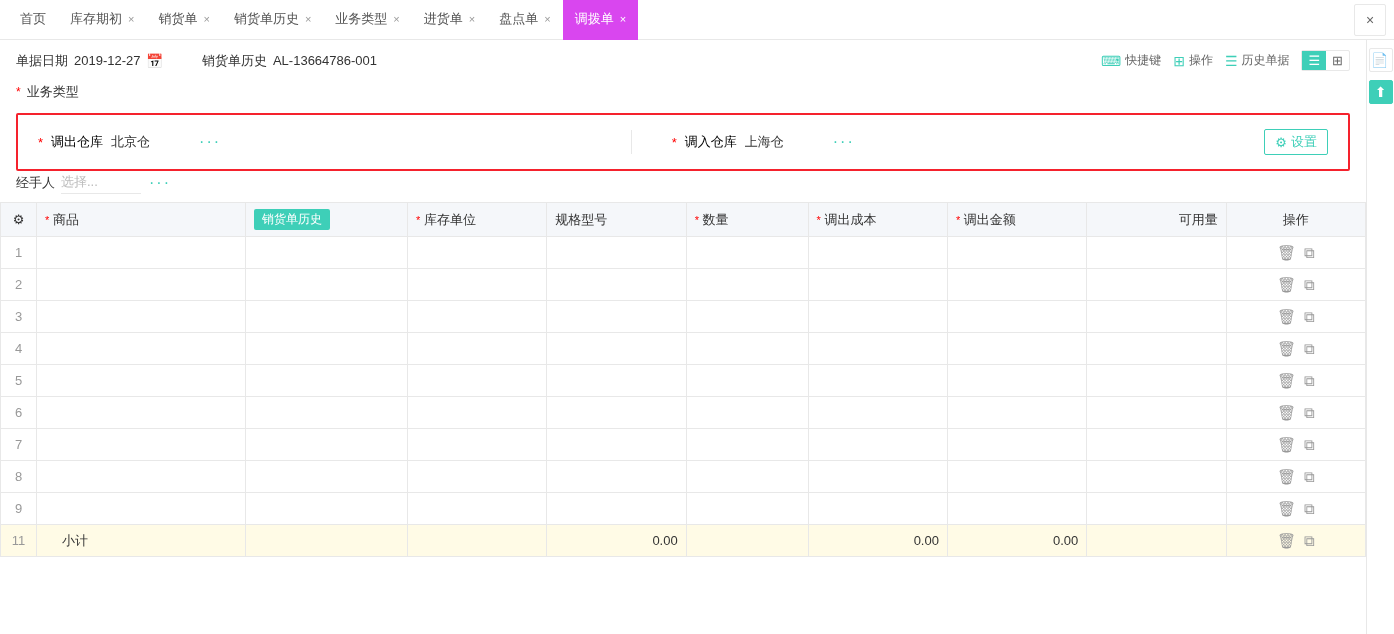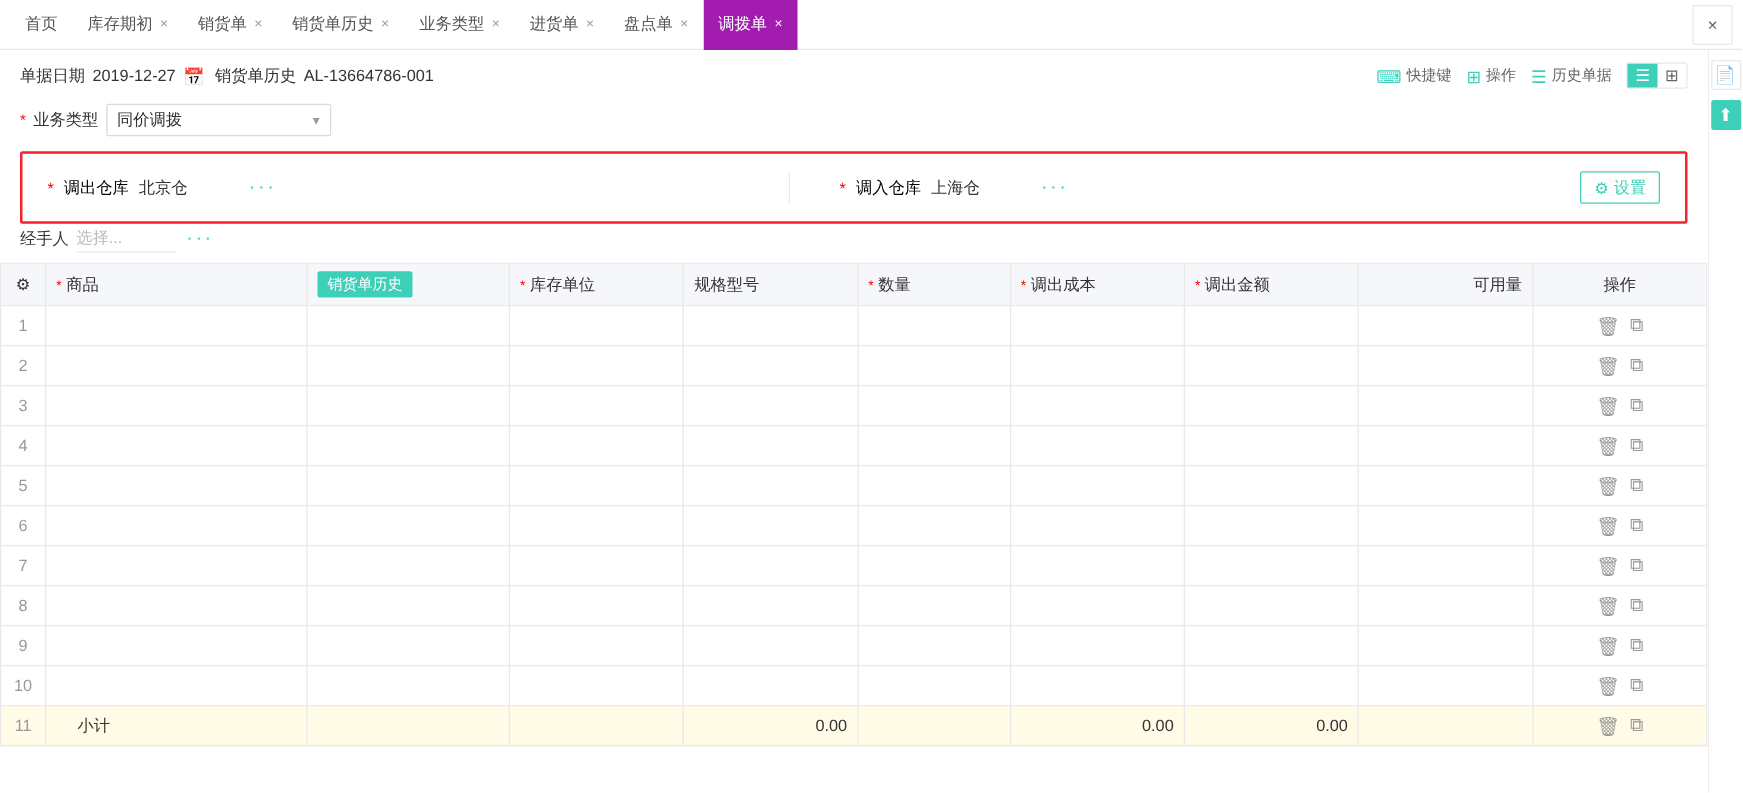--- a/index.html
+++ b/index.html
@@ -20,21 +20,21 @@
       padding: 16px 12px;
       height: 40px;
       cursor: pointer;
       color: #555;
       font-size: 13px;
       border-bottom: 2px solid transparent;
       white-space: nowrap;
     }
     .tab-item.active {
       color: #fff;
-      background: #a21caf;
+      background: #d946ef;
       border-radius: 0;
     }
     .tab-item .tab-close {
       margin-left: 6px;
       color: #999;
       font-size: 11px;
       cursor: pointer;
     }
     .tab-item.active .tab-close { color: #fff; }
     .tab-spacer { flex: 1; }
@@ -303,21 +303,21 @@
       flex-direction: column;
       height: calc(100vh - 40px);
       overflow: hidden;
       padding-right: 28px;
     }
 
     .header-fields-row {
       display: flex;
       align-items: center;
       padding: 10px 16px 0 16px;
-      gap: 8px;
+      gap: 38px;
     }
   </style>
 </head>
 <body>
 
 <div class="tab-bar">
   <div class="tab-item">
     <span>首页</span>
   </div>
   <div class="tab-item">
@@ -388,24 +388,20 @@
         </div>
       </div>
     </div>
   </div>
 
   <div class="form-area">
     <div class="form-row">
       <div class="form-field">
         <span class="required">*</span>
         <span class="field-label">业务类型</span>
-        <div class="form-select-box">
-          <span class="select-text">同价调拨</span>
-          <span class="select-arrow">▾</span>
-        </div>
       </div>
     </div>
   </div>
 
   <div class="red-border-section">
     <div class="warehouse-field">
       <span class="required">*</span>
       <span class="wh-label">调出仓库</span>
       <span class="wh-value">北京仓</span>
       <span class="field-dots">···</span>
@@ -613,37 +609,20 @@
       <td></td>
       <td></td>
       <td></td>
       <td>
         <div class="action-cell">
           <span class="action-icon">🗑</span>
           <span class="action-icon">⧉</span>
         </div>
       </td>
     </tr>
-          <tr>
-      <td class="row-num">10</td>
-      <td></td>
-      <td></td>
-      <td></td>
-      <td></td>
-      <td></td>
-      <td></td>
-      <td></td>
-      <td></td>
-      <td>
-        <div class="action-cell">
-          <span class="action-icon">🗑</span>
-          <span class="action-icon">⧉</span>
-        </div>
-      </td>
-    </tr>
           <tr class="subtotal-row">
       <td class="row-num">11</td>
       <td style="color:#333;padding-left:25px;">小计</td>
       <td></td>
       <td></td>
       <td style="text-align:right;">0.00</td>
       <td style="text-align:right;"></td>
       <td style="text-align:right;">0.00</td>
       <td style="text-align:right;">0.00</td>
       <td></td>

